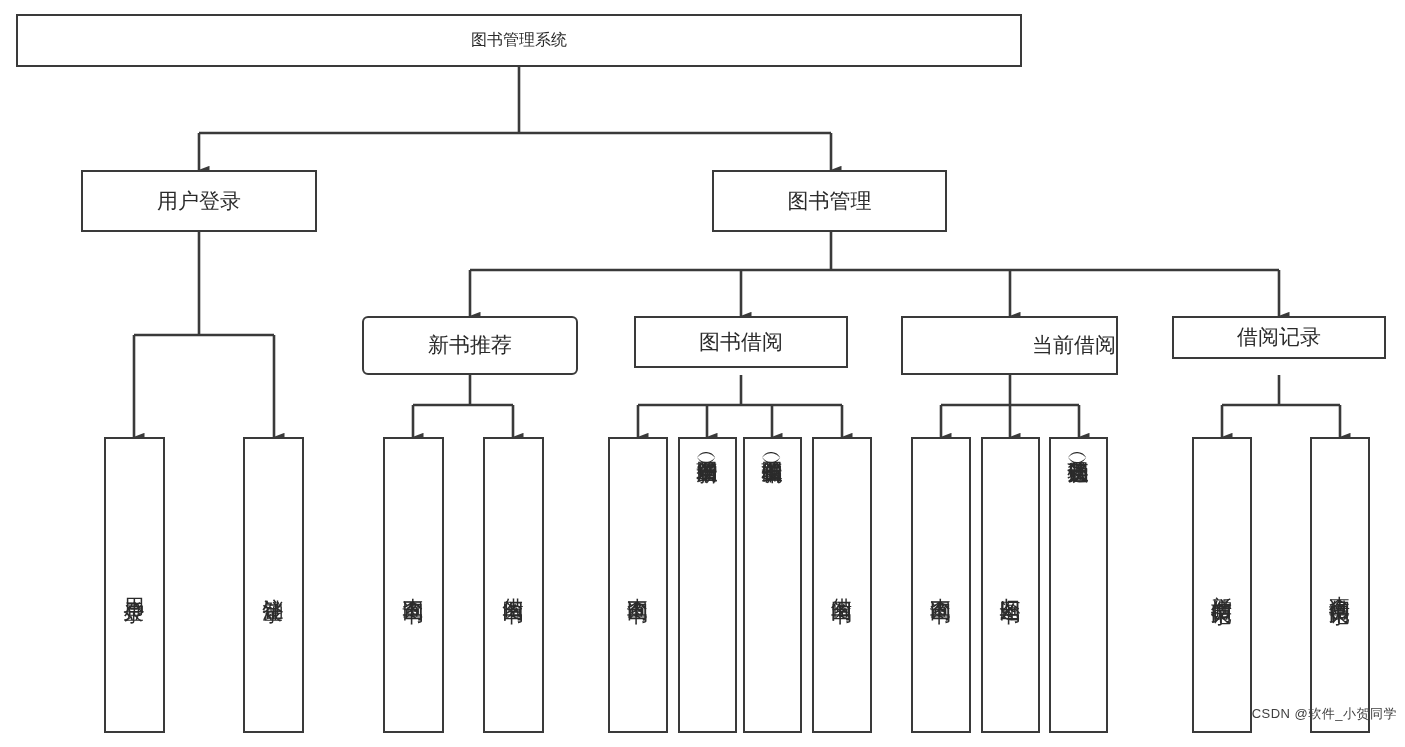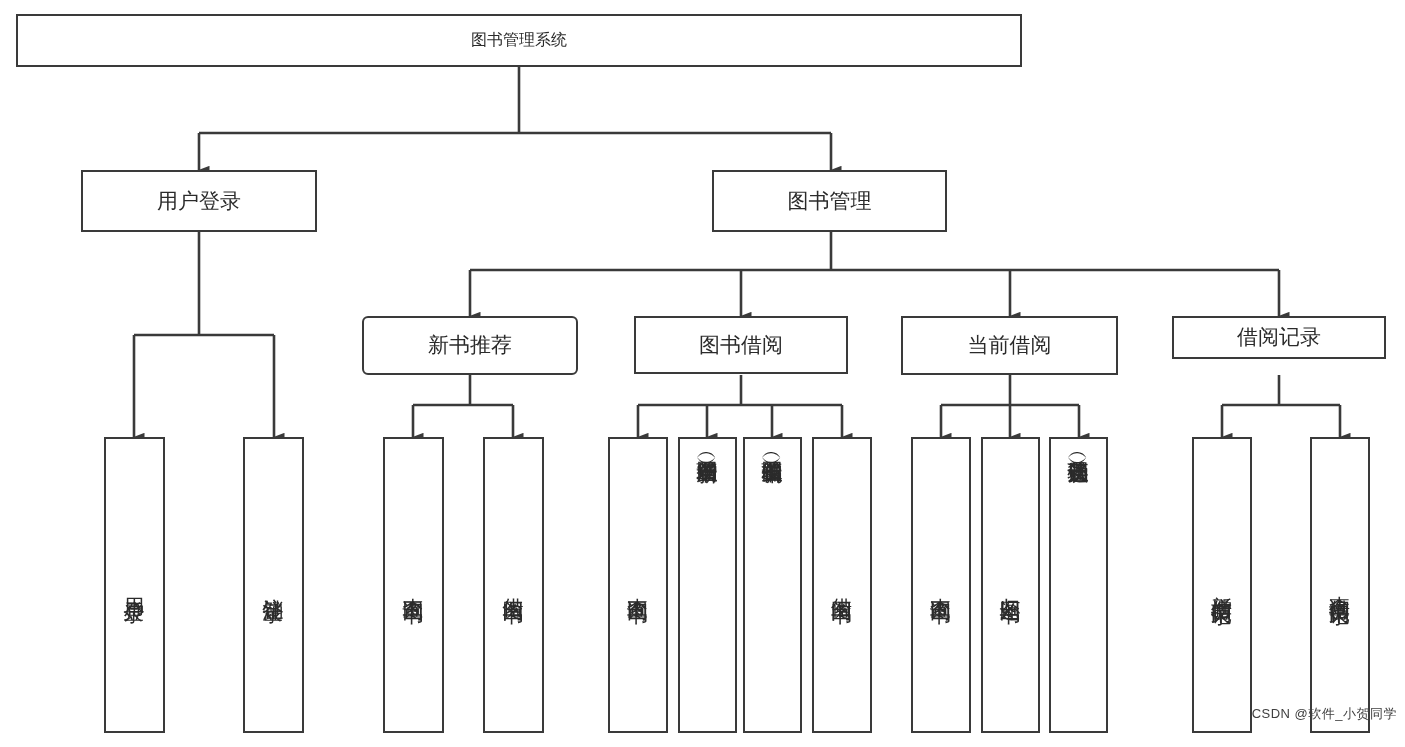--- a/index.html
+++ b/index.html
@@ -151,25 +151,25 @@
   </div>
 
   <div class="node branch" style="left:712px; top:170px; width:235px; height:62px;justify-content:center;">
     <span class="label">图书管理</span>
   </div>
 
   <div class="node branch" style="left:362px; top:316px; width:216px; height:59px;border-radius:6px;">
     <span class="label">新书推荐</span>
   </div>
 
-  <div class="node branch" style="left:634px; top:316px; width:214px; height:58px;">
+  <div class="node branch" style="left:634px; top:316px; width:214px; height:52px;">
     <span class="label">图书借阅</span>
   </div>
 
-  <div class="node branch" style="left:901px; top:316px; width:217px; height:59px;">
+  <div class="node branch" style="left:901px; top:316px; width:217px; height:59px;justify-content:flex-end;">
     <span class="label">当前借阅</span>
   </div>
 
   <div class="node branch" style="left:1172px; top:316px; width:214px; height:43px;">
     <span class="label">借阅记录</span>
   </div>
 
   <div class="node leaf mid" style="left:104px; top:437px; width:61px; height:296px;">
     <span class="label">用户登录</span>
   </div>

